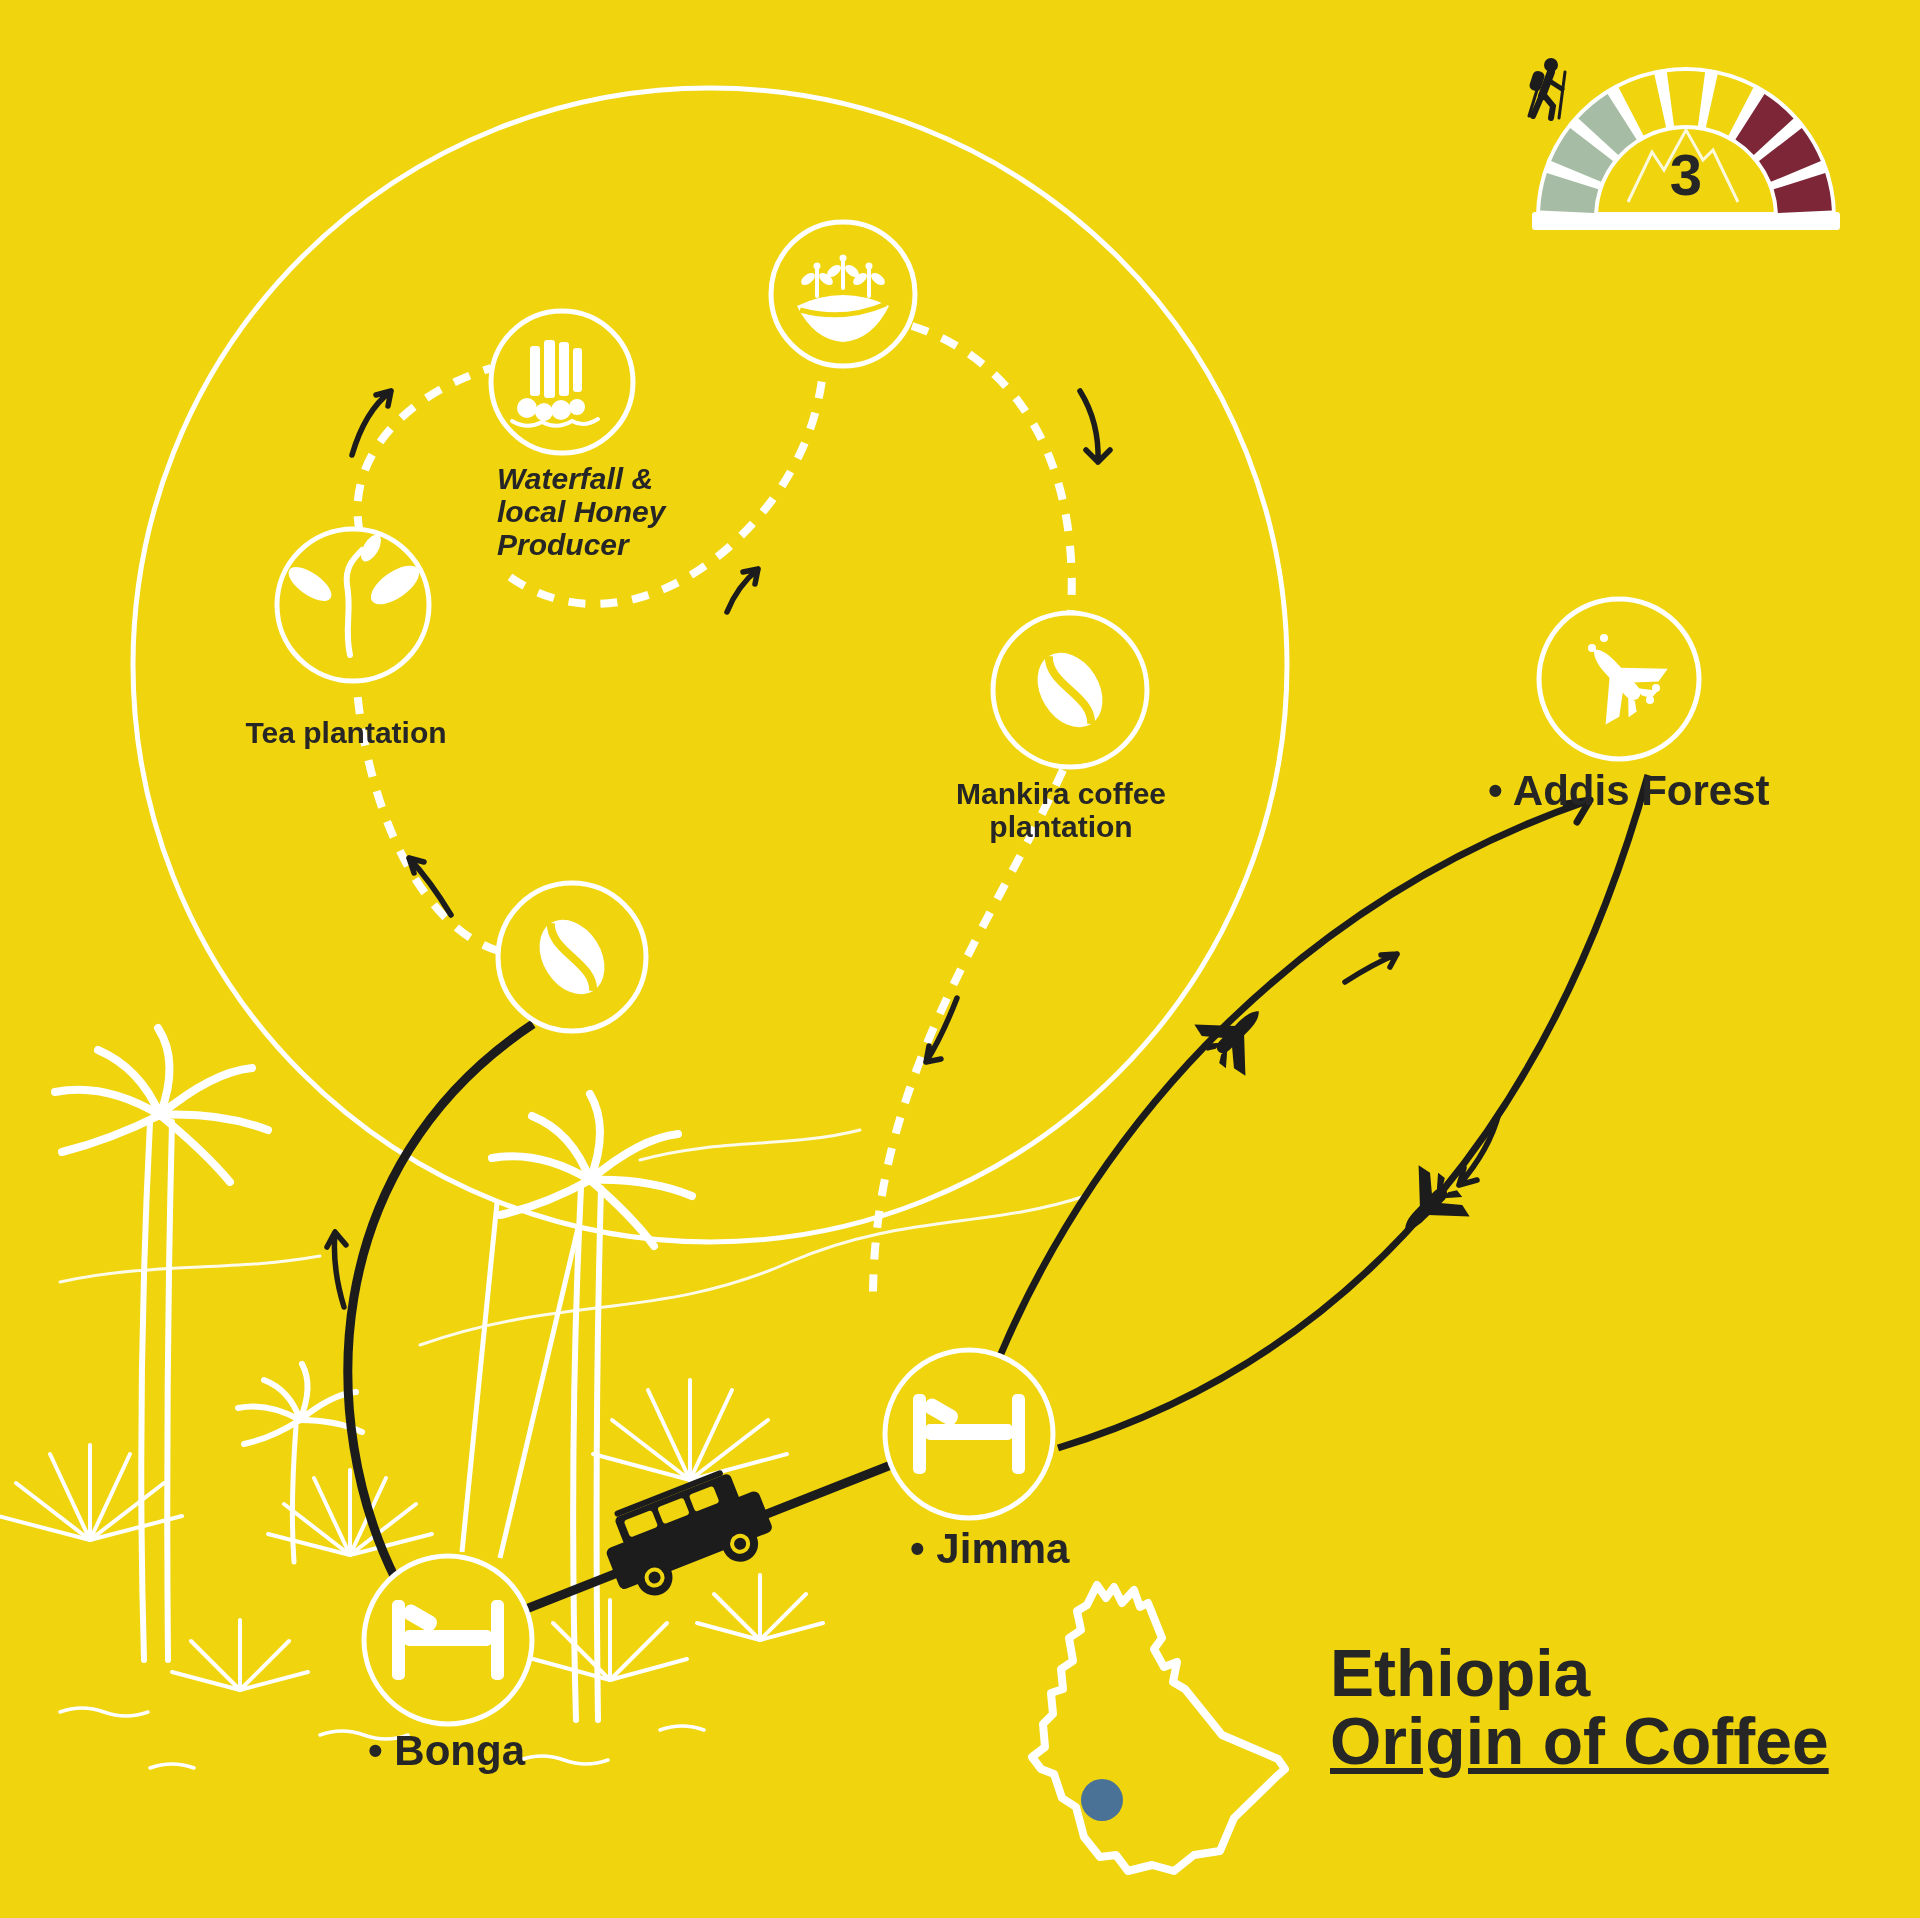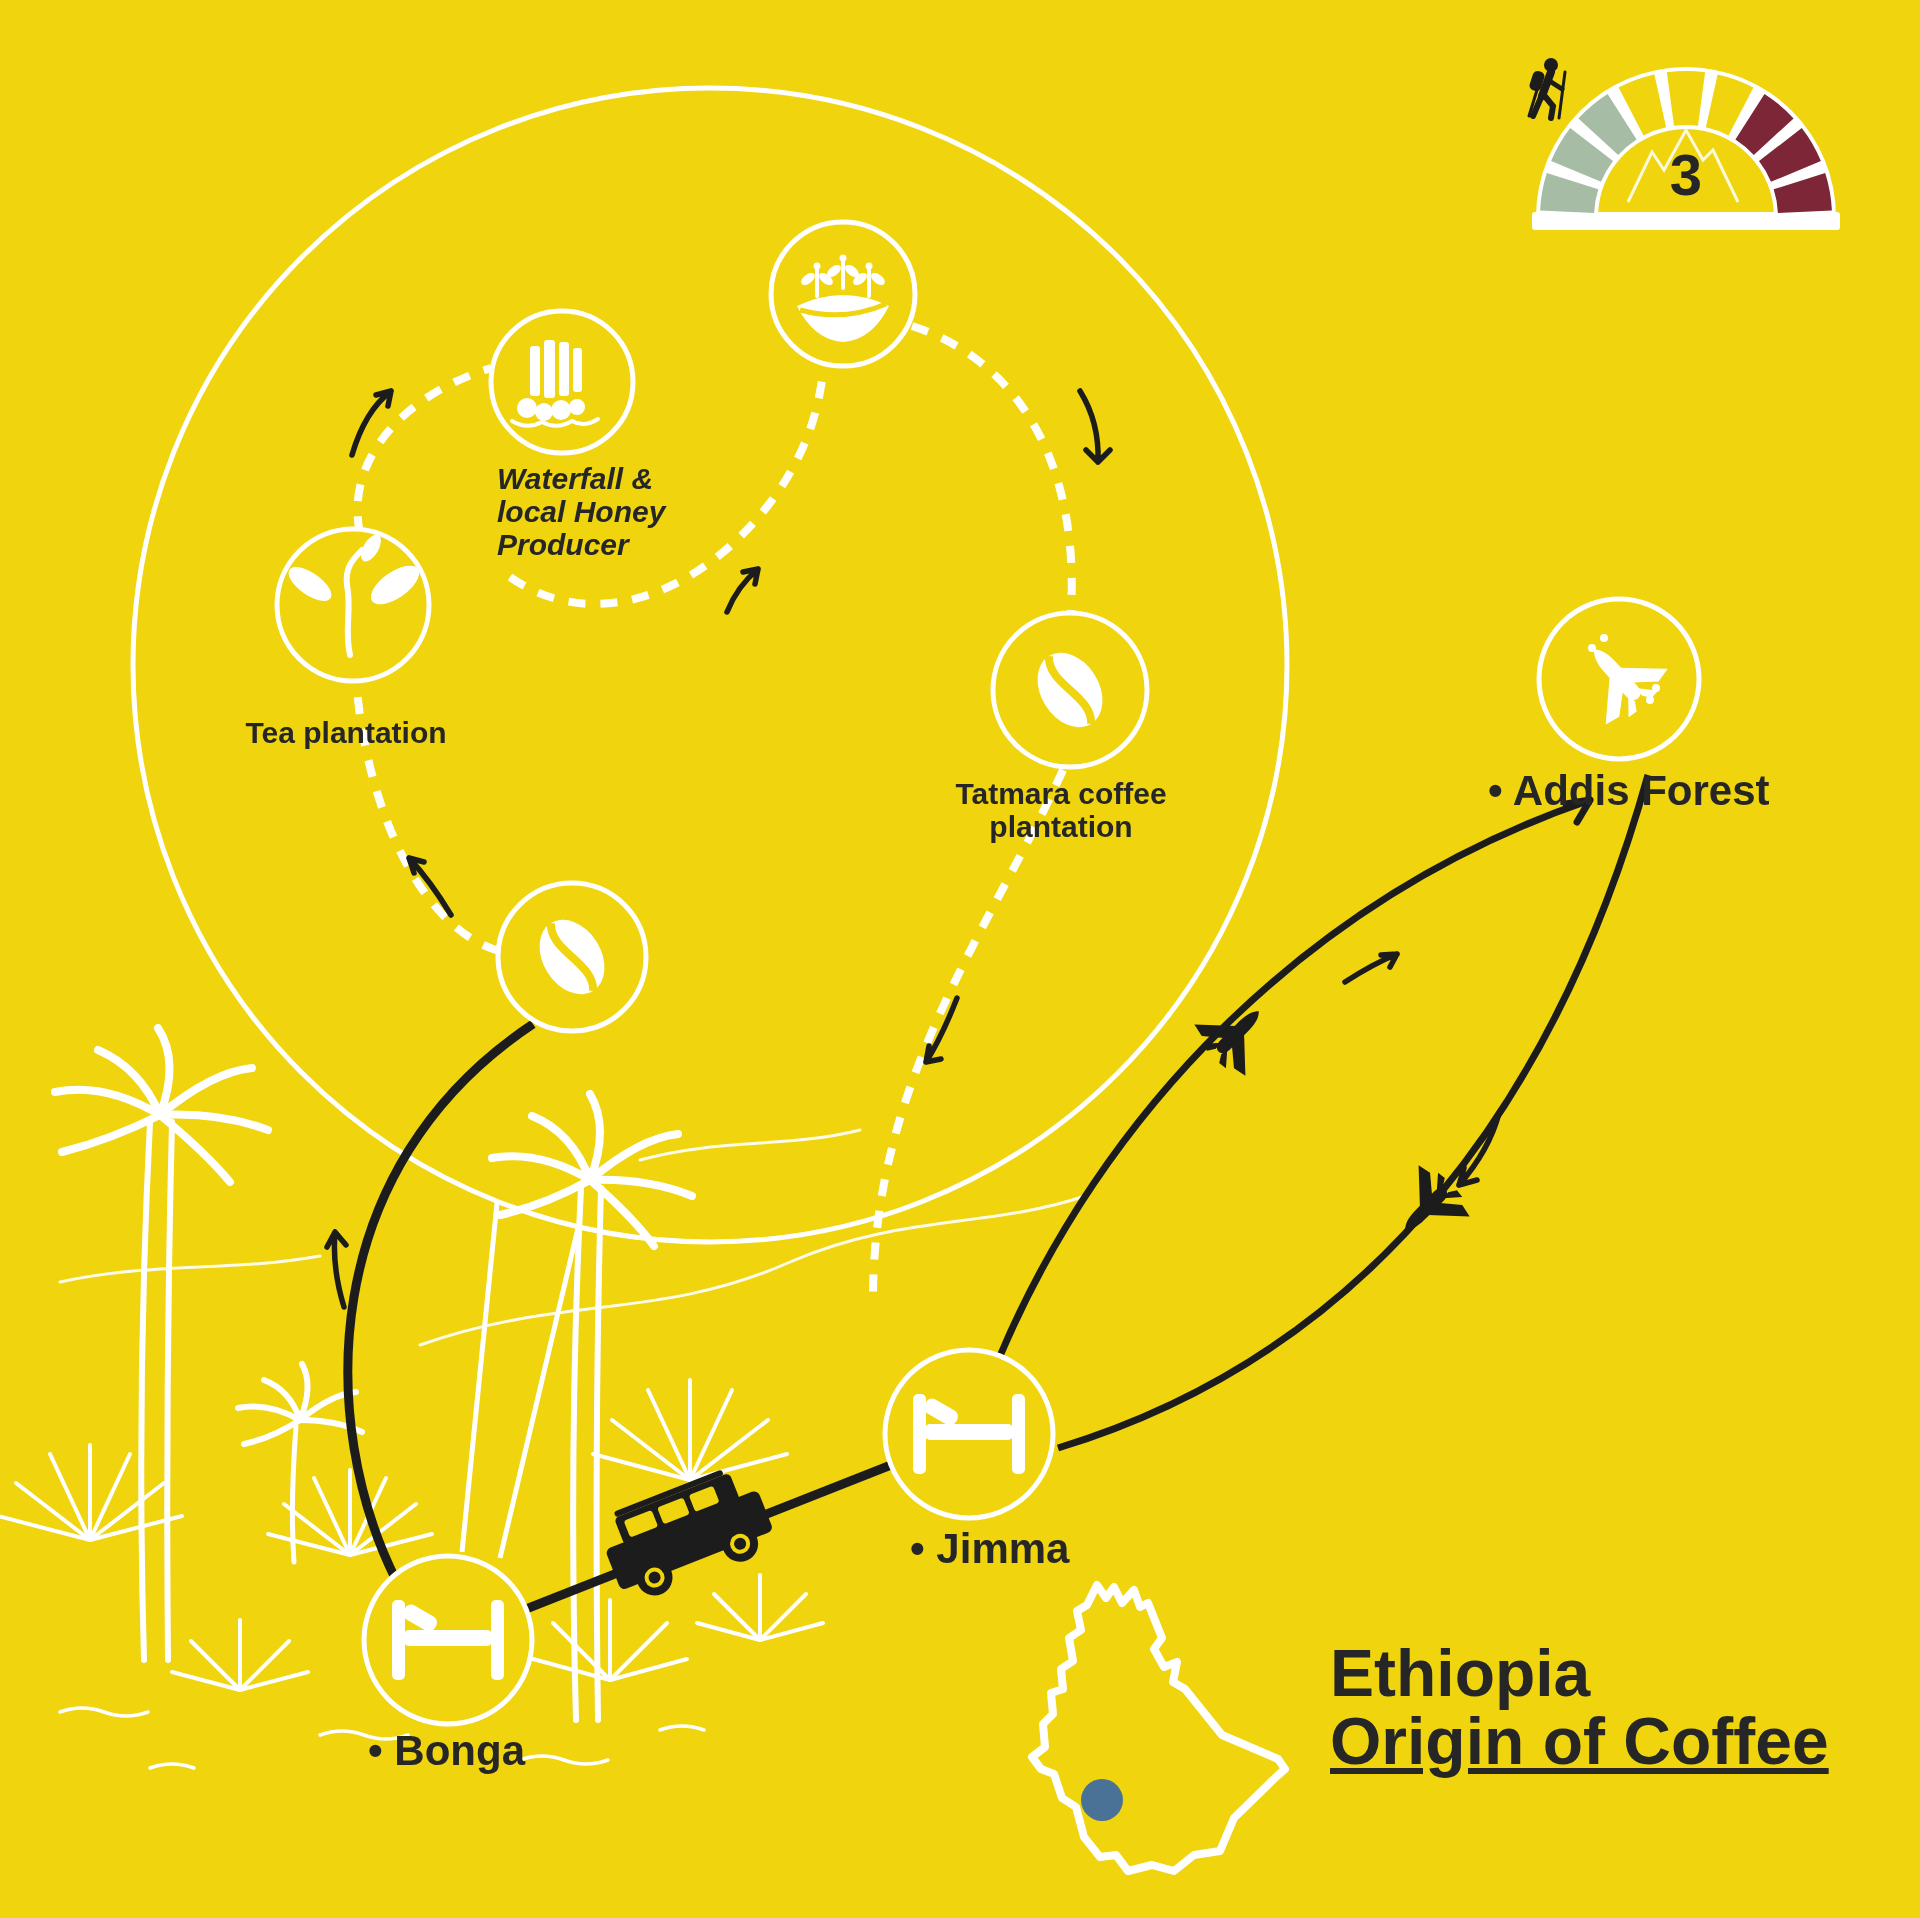--- a/index.html
+++ b/index.html
@@ -313,21 +313,21 @@
              L1045,1747 L1043,1724 L1053,1714 L1051,1693 L1063,1689 L1061,1669 L1073,1661 L1069,1638
              L1081,1630 L1077,1611 Z" fill="none" stroke="#FFFFFF" stroke-width="8" stroke-linejoin="round"></path>
     <circle cx="1102" cy="1800" r="21" fill="#4A7296"></circle>
   </g>
 </svg>
 
 <div class="label left" style="left:497px; top:462px; width:236px;font-style:italic;">Waterfall &amp;
 local Honey
 Producer</div>
 <div class="label center" style="left:218px; top:692px; width:256px;margin-top:24px;">Tea plantation</div>
-<div class="label center" style="left:928px; top:777px; width:266px;">Tatmara coffee
+<div class="label center" style="left:928px; top:777px; width:266px;">Mankira coffee
 plantation</div>
 
 <div class="label city" style="left:1488px; top:768px;">• Addis Forest</div>
 <div class="label city" style="left:886px; top:1526px;margin-left:24px;">• Jimma</div>
 <div class="label city" style="left:368px; top:1728px;">• Bonga</div>
 
 <div class="label title" style="left:1330px; top:1642px;">Ethiopia</div>
 <div class="label title" style="left:1330px; top:1710px;text-decoration:underline;">Origin of Coffee</div>
 
 <div class="label gauge-num" style="left:1650px; top:146px; width:72px;">3</div>

